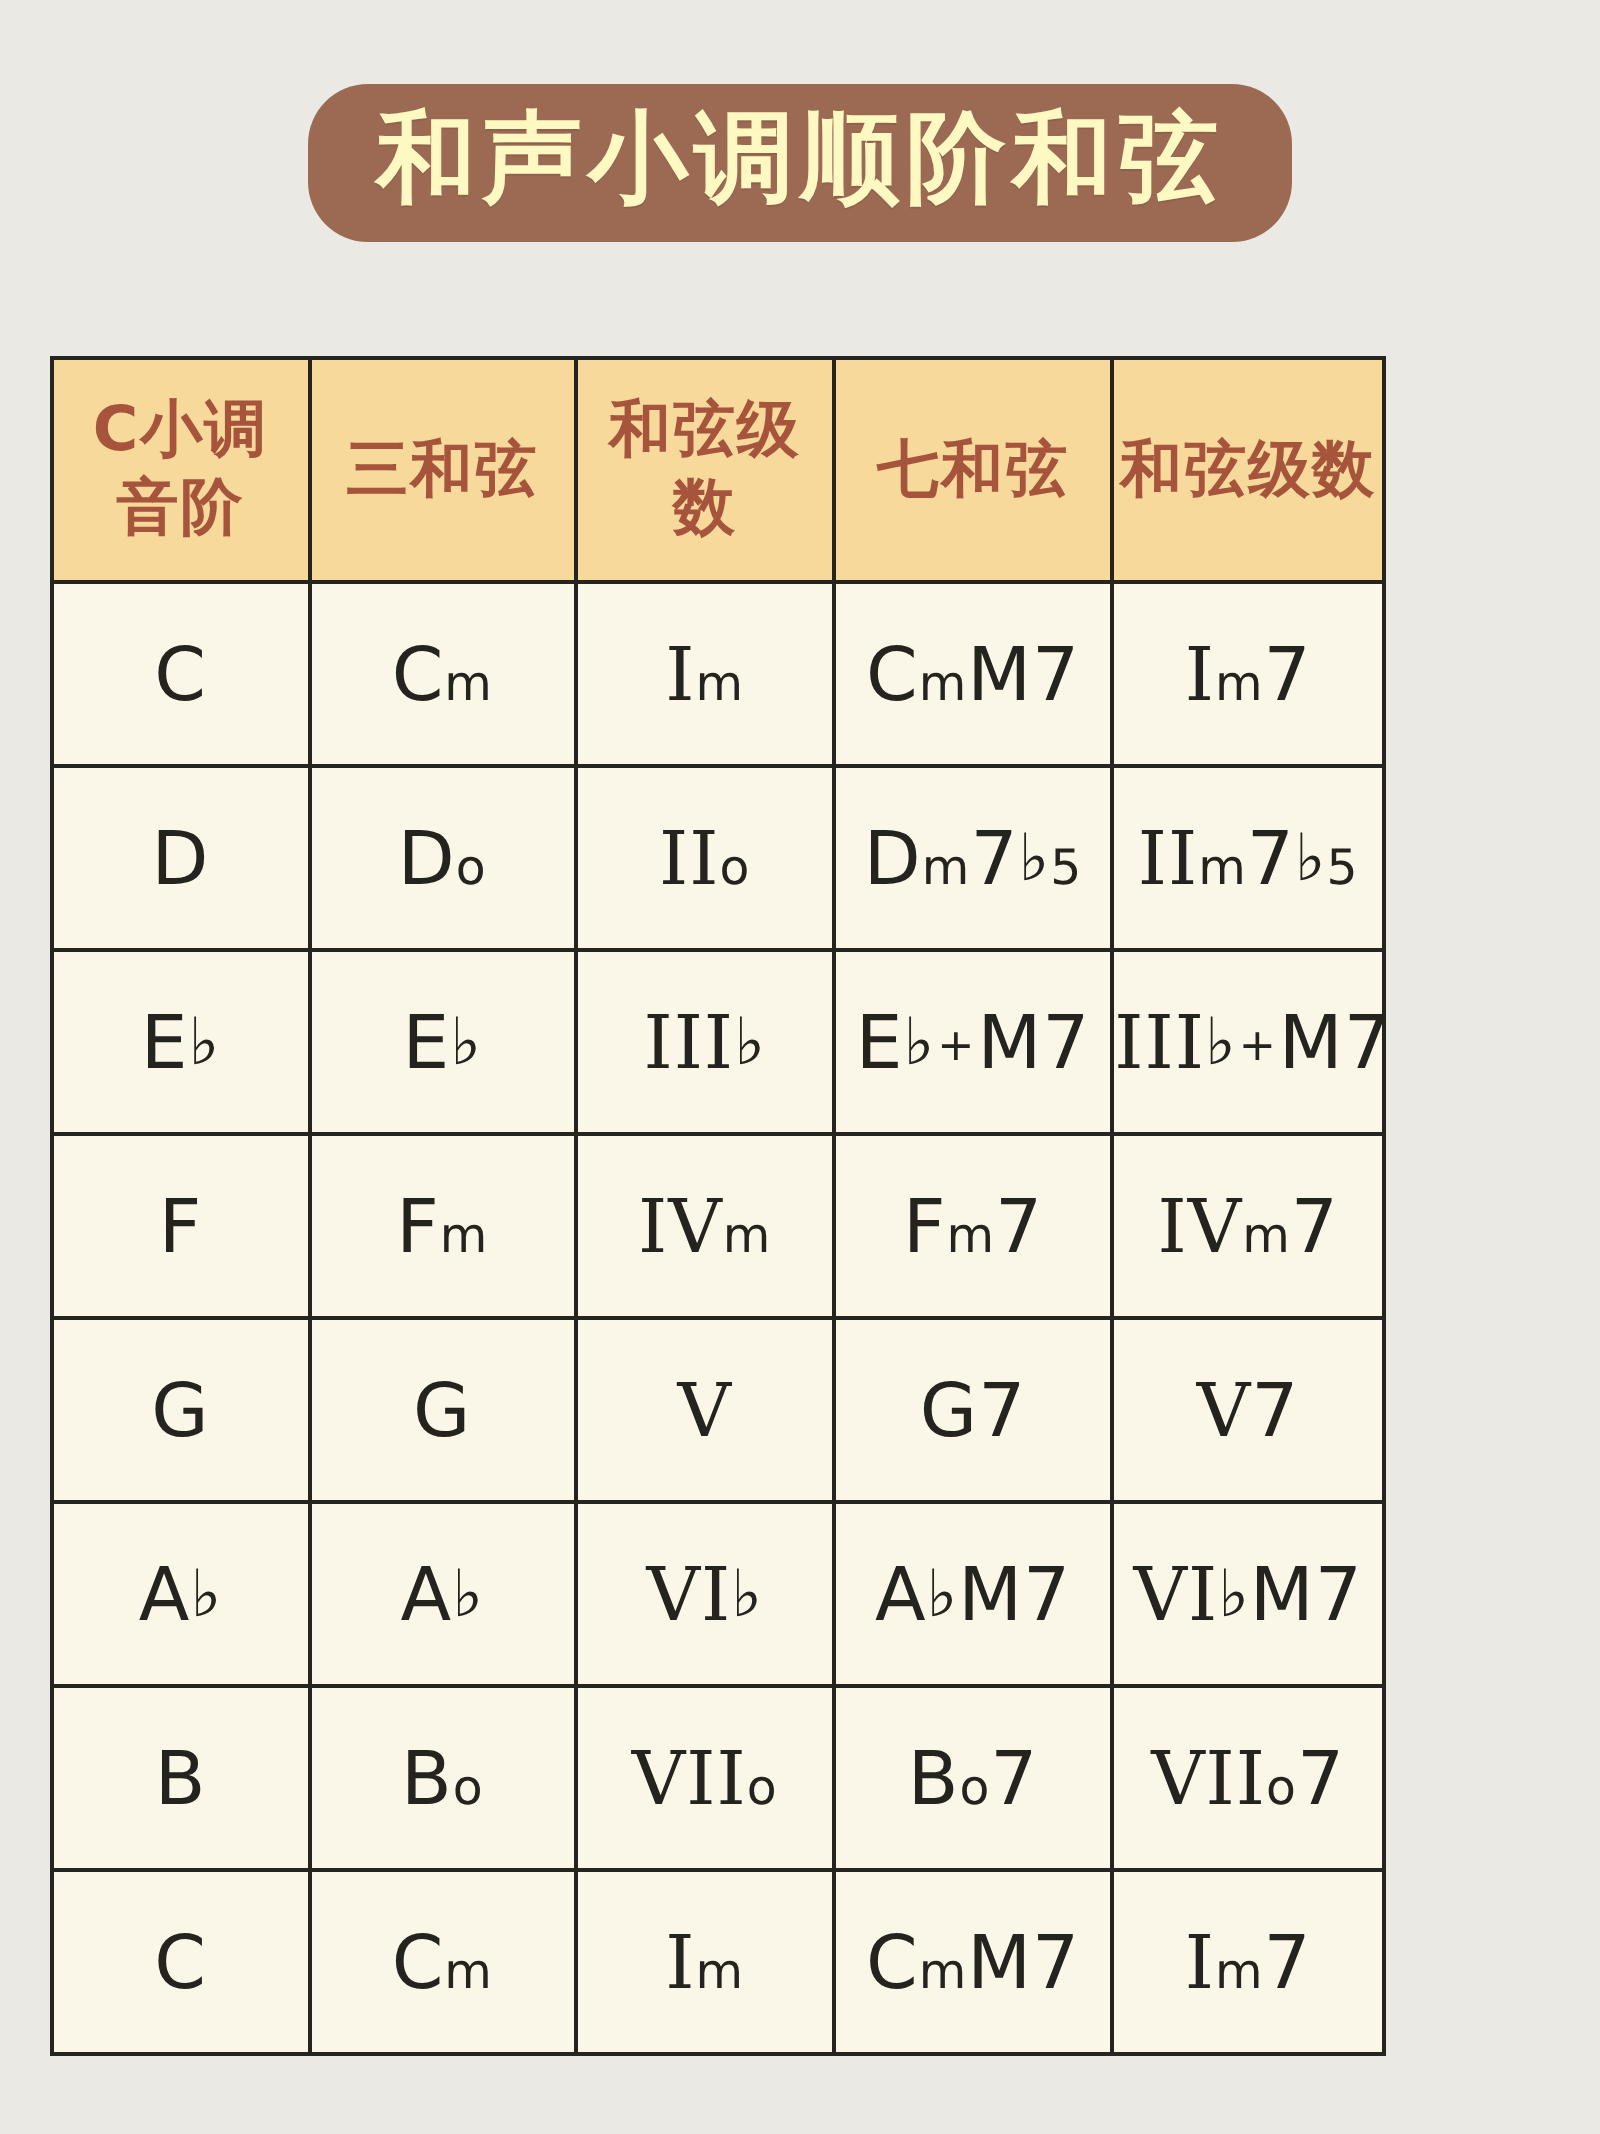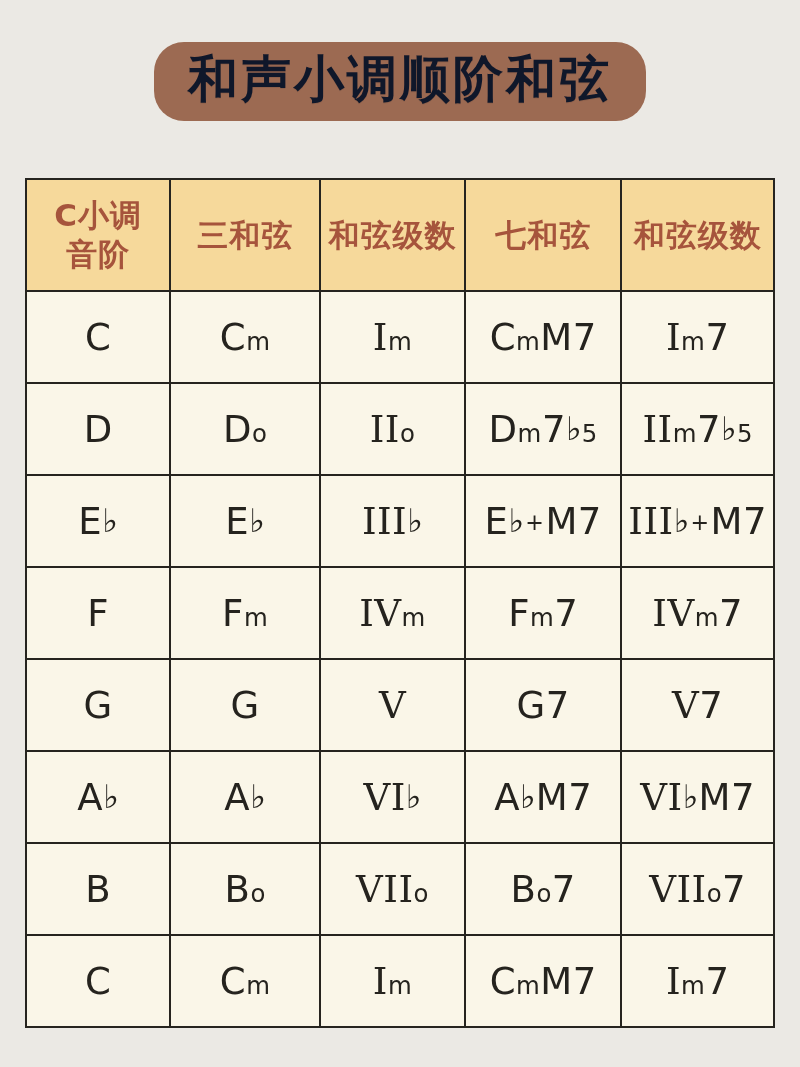--- a/index.html
+++ b/index.html
@@ -30,35 +30,35 @@
     left: 50%;
     top: 42px;
     transform: translateX(-50%);
     background: #9c6a52;
     border-radius: 30px;
     padding: 10px 34px 14px 34px;
     min-width: 452px;
     text-align: center;
   }
   .title-pill .title-text {
-    color: #0f172a;
+    color: #fef9c3;
     font-size: 50px;
     font-weight: bold;
     letter-spacing: 3px;
     line-height: 1.1;
     white-space: nowrap;
     text-shadow: 0 1px 0 rgba(0,0,0,0.08);
   }
 
   
   table.chord-table {
     position: absolute;
     left: 25px;
     top: 178px;
-    width: 750px;
+    width: 668px;
     border-collapse: collapse;
     table-layout: fixed;
     background: #faf6e8;
   }
   table.chord-table th,
   table.chord-table td {
     border: 2.5px solid #26241f;
     text-align: center;
     vertical-align: middle;
   }

